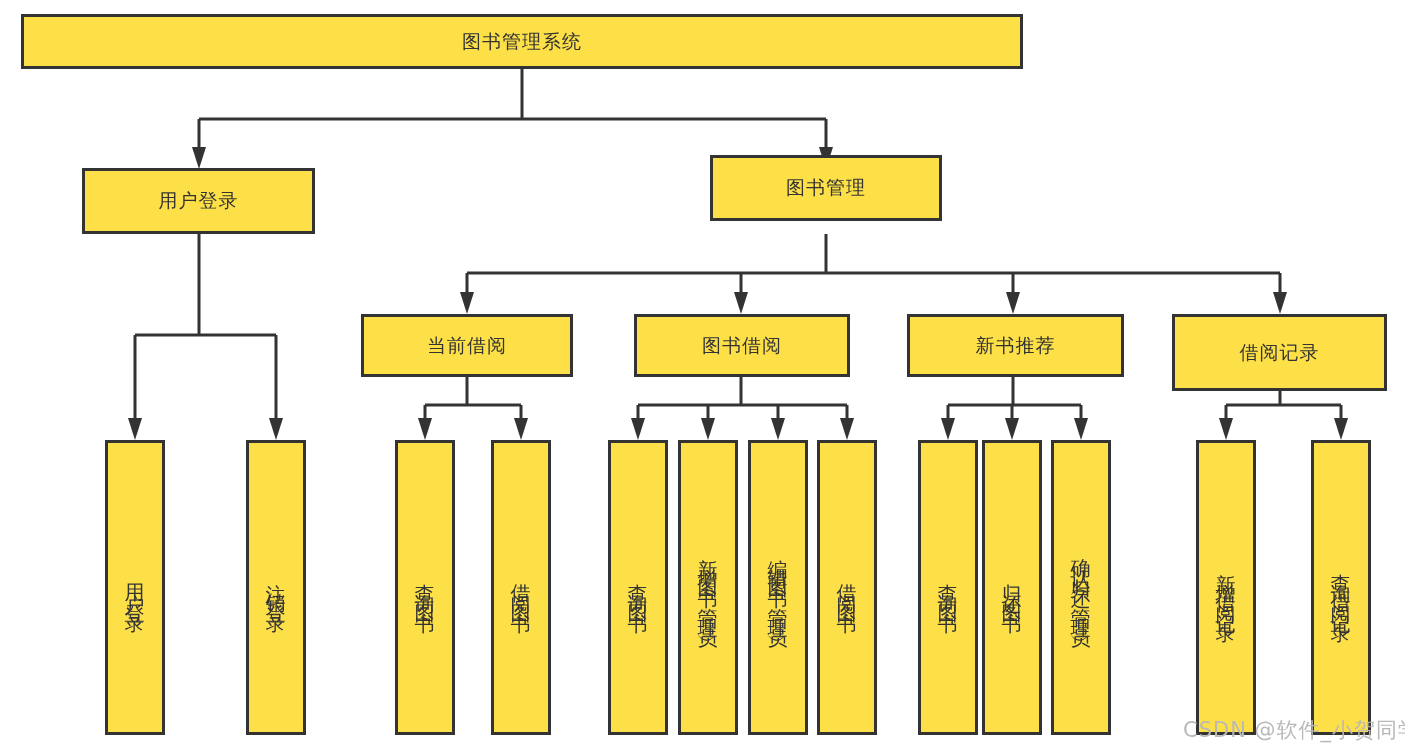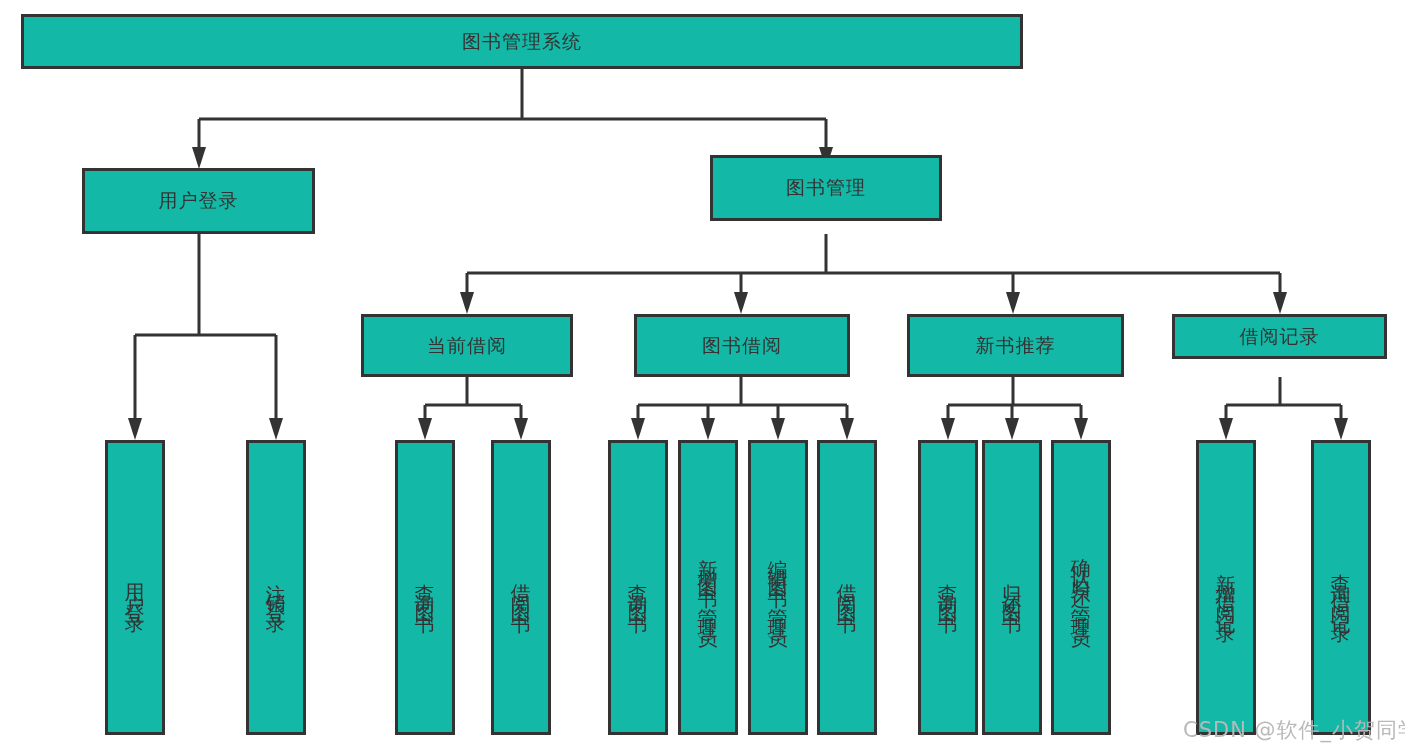--- a/index.html
+++ b/index.html
@@ -14,21 +14,21 @@
   svg.connectors{
     position:absolute;left:0;top:0;
     color:var(--line,#333333);
   }
   svg.connectors path{stroke:currentColor;stroke-width:3;fill:none;}
   svg.connectors polygon{fill:currentColor;stroke:none;}
   .box{
     position:absolute;
     box-sizing:border-box;
     border:3px solid var(--box-border,#333333);
-    background:#14b8a6;
+    background:#fde047;
     display:flex;align-items:center;justify-content:center;
     color:var(--text,#333333);
   }
   .h .lbl{
     font-size:19px;
     letter-spacing:1px;
     white-space:nowrap;
   }
   .leaf .lbl{
     writing-mode:vertical-rl;
@@ -114,21 +114,21 @@
 
   <div class="box h" style="left:361px;top:314px;width:212px;height:63px">
     <span class="lbl">当前借阅</span>
   </div>
   <div class="box h" style="left:634px;top:314px;width:216px;height:63px">
     <span class="lbl">图书借阅</span>
   </div>
   <div class="box h" style="left:907px;top:314px;width:217px;height:63px">
     <span class="lbl">新书推荐</span>
   </div>
-  <div class="box h" style="left:1172px;top:314px;width:215px;height:45px">
+  <div class="box h" style="left:1172px;top:314px;width:215px;height:77px">
     <span class="lbl">借阅记录</span>
   </div>
 
   <div class="box leaf" style="left:105px;top:440px;width:60px;height:295px">
     <span class="lbl">用户登录</span>
   </div>
   <div class="box leaf" style="left:246px;top:440px;width:60px;height:295px">
     <span class="lbl">注销登录</span>
   </div>
 

